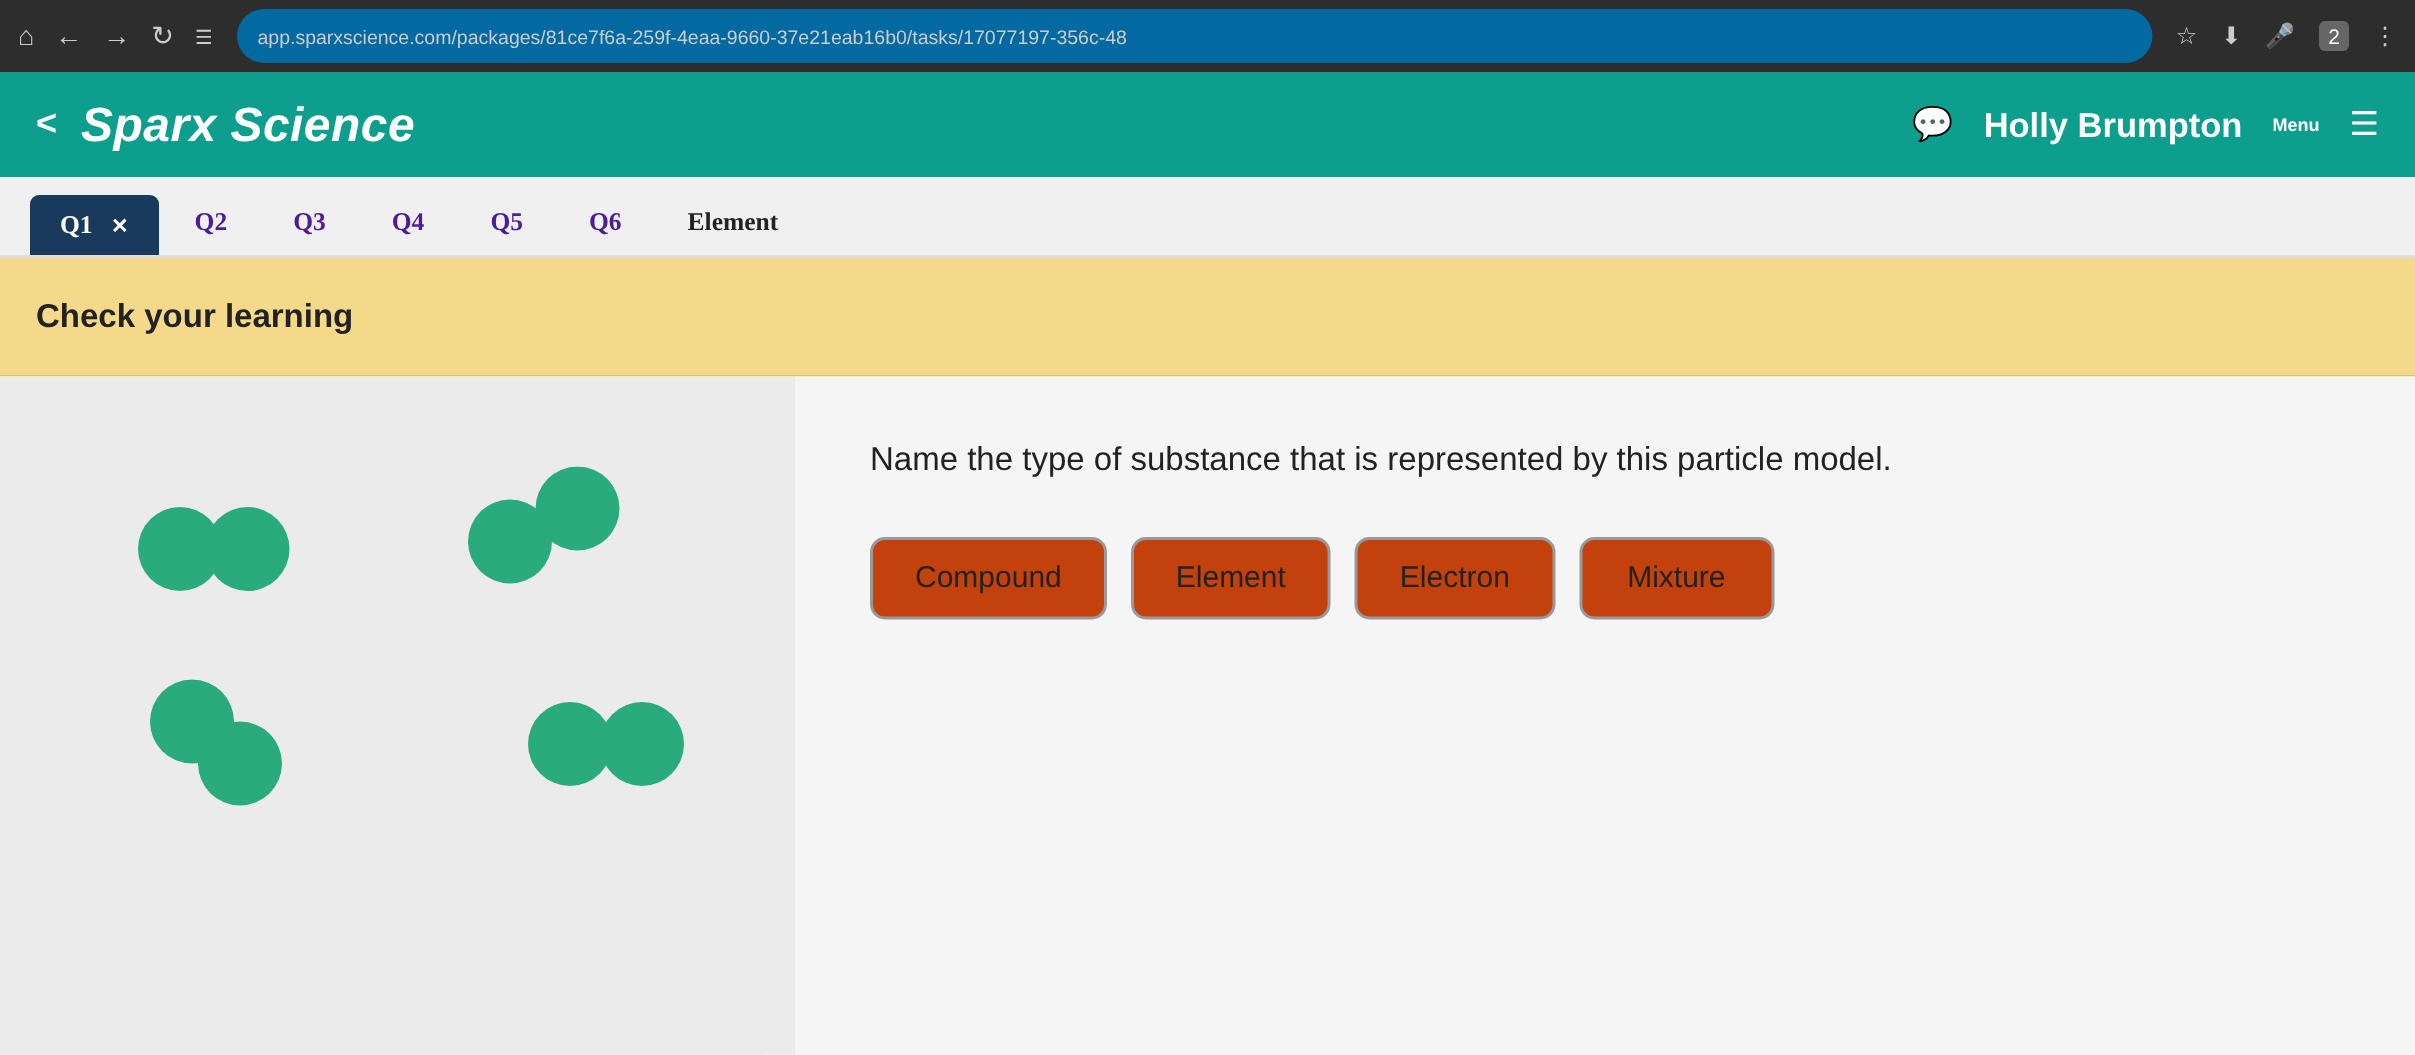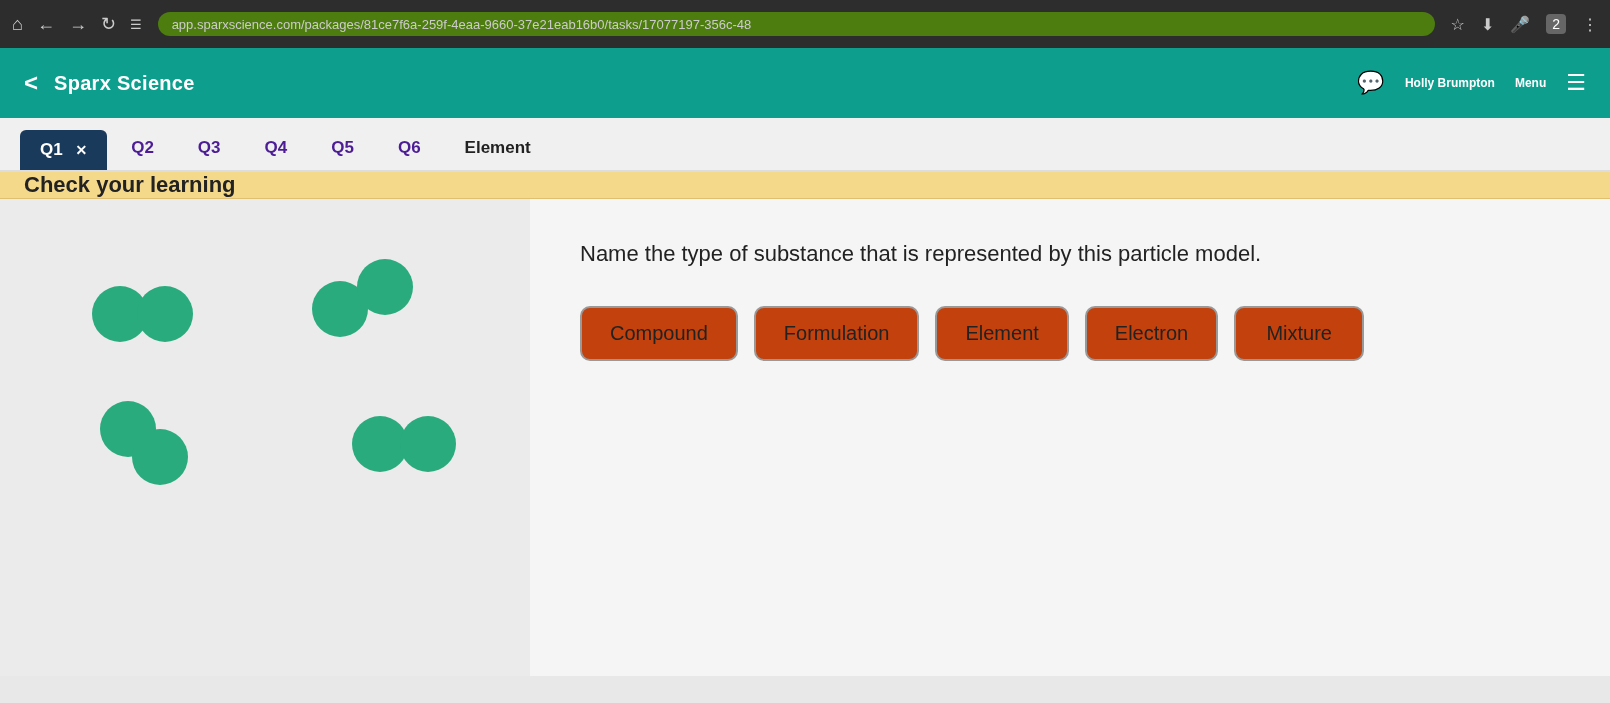--- a/index.html
+++ b/index.html
@@ -11,58 +11,59 @@
       height: 48px;
       display: flex;
       align-items: center;
       padding: 0 12px;
       gap: 16px;
     }
     .browser-icons { display: flex; align-items: center; gap: 14px; }
     .browser-icon { color: #ccc; font-size: 18px; cursor: pointer; }
     .address-bar {
       flex: 1;
-      background: #4d7c0f;
+      background: #0369a1;
       border-radius: 20px;
-      height: 24px;
+      height: 36px;
       display: flex;
       align-items: center;
       padding: 0 14px;
       gap: 8px;
     }
     .address-text { color: #ccc; font-size: 13px; }
     .browser-right-icons { display: flex; align-items: center; gap: 16px; }
     .browser-right-icon { color: #ccc; font-size: 16px; }
 
     
     .app-header {
       background: #0d9e8e;
       height: 70px;
       display: flex;
       align-items: center;
       padding: 0 24px;
       justify-content: space-between;
     }
     .header-left { display: flex; align-items: center; gap: 16px; }
     .back-arrow { color: white; font-size: 24px; cursor: pointer; font-weight: bold; }
-    .app-title { color: white; font-size: 20px; font-weight: 800; letter-spacing: 0.3px; }
+    .app-title { color: white; font-size: 32px; font-weight: 800; letter-spacing: 0.3px; font-style: italic; }
     .header-right { display: flex; align-items: center; gap: 20px; }
     .chat-icon { color: white; font-size: 22px; }
-    .user-name { color: white; font-size: 12px; font-weight: 600; }
+    .user-name { color: white; font-size: 23px; font-weight: 600; }
     .menu-text { color: white; font-size: 12px; font-weight: 600; cursor: pointer; }
     .hamburger { color: white; font-size: 22px; cursor: pointer; }
 
     
     .tabs-bar {
       background: #f0f0f0;
       height: 54px;
       display: flex;
       align-items: flex-end;
       padding: 0 20px;
       border-bottom: 2px solid #ddd;
+      font-family: Liberation Serif, serif;
     }
     .tab {
       padding: 10px 20px;
       font-size: 17px;
       font-weight: 600;
       color: #4c1d95;
       cursor: pointer;
       border-bottom: 2px solid transparent;
       margin-right: 4px;
     }
@@ -78,21 +79,21 @@
       font-size: 14px;
     }
     .tab-results {
       color: #222;
       font-weight: 700;
     }
 
     
     .check-banner {
       background: #f5d98b;
-      padding: 0 24px;
+      padding: 26px 24px;
       border-bottom: 1px solid #e0c070;
     }
     .check-banner-text {
       font-size: 22px;
       font-weight: 700;
       color: #222;
     }
 
     
     .main-content {
@@ -234,19 +235,18 @@
     <svg class="particle-svg" style="left: 350px; top: 210px;" width="120" height="70">
       <circle cx="30" cy="35" r="28" fill="#2aab7e"></circle>
       <circle cx="78" cy="35" r="28" fill="#2aab7e"></circle>
     </svg>
   </div>
 
   <div class="question-area">
     <p class="question-text">Name the type of substance that is represented by this particle model.</p>
     <div class="answer-buttons">
       <button class="answer-btn">Compound</button>
-      <button class="answer-btn">Formulation</button>
       <button class="answer-btn">Element</button>
       <button class="answer-btn">Electron</button>
       <button class="answer-btn">Mixture</button>
     </div>
   </div>
 </div>
 
 </body></html>

